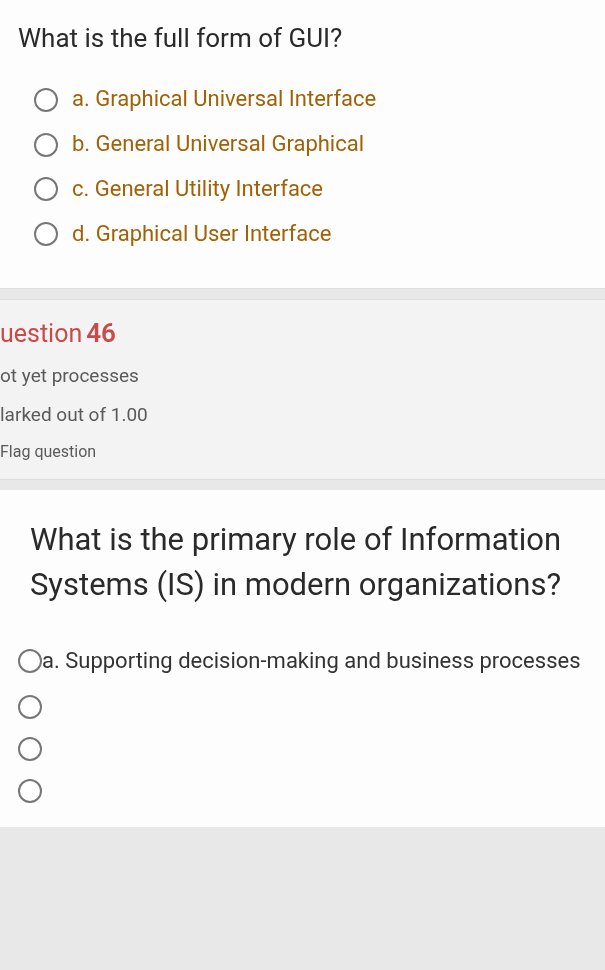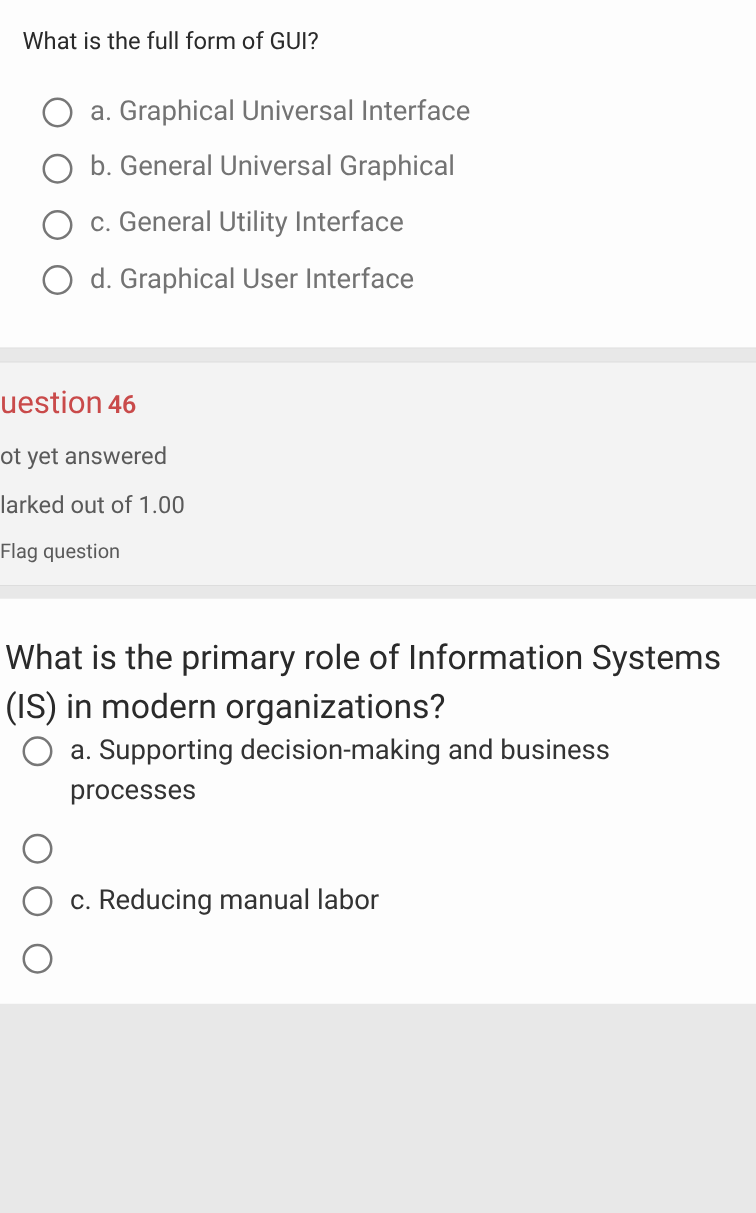--- a/index.html
+++ b/index.html
@@ -13,21 +13,21 @@
       font-family: -apple-system, BlinkMacSystemFont, "Segoe UI", Roboto, Arial, sans-serif;
       background: #e8e8e8;
       overflow: hidden;
     }
     .question-card {
       background: #fdfdfd;
       padding: 20px 18px 24px 18px;
       border-bottom: 1px solid #ddd;
     }
     .question-text {
-      font-size: 19px;
+      font-size: 26px;
       color: #2a2a2a;
       margin-bottom: 28px;
       line-height: 1.4;
     }
     .option-row {
       display: flex;
       align-items: center;
       gap: 14px;
       margin-bottom: 14px;
       padding-left: 16px;
@@ -35,21 +35,21 @@
     .radio-circle {
       width: 24px;
       height: 24px;
       border: 2px solid #777;
       border-radius: 50%;
       flex-shrink: 0;
       background: #fff;
     }
     .option-label {
       font-size: 22px;
-      color: #737373;
+      color: #a16207;
       line-height: 1.4;
       text-align: right;
     }
     .meta-card {
       background: #f3f3f3;
       padding: 18px 0 18px 0;
       border-bottom: 1px solid #ddd;
       border-top: 1px solid #ddd;
       margin-top: 10px;
     }
@@ -58,43 +58,44 @@
       color: #5a5a5a;
       margin-bottom: 16px;
       padding-left: 0;
     }
     .question-number-label {
       color: #c94a4a;
       font-size: 25px;
     }
     .question-number {
       color: #c94a4a;
-      font-size: 20px;
+      font-size: 26px;
       font-weight: 600;
       margin-left: 4px;
     }
     .flag-link {
       color: #5a5a5a;
       font-size: 16px;
     }
     .question-card-2 {
       background: #fdfdfd;
       padding: 28px 18px 10px 2px;
       margin-top: 10px;
     }
     .question-text-2 {
-      font-size: 27px;
+      font-size: 31px;
       color: #2a2a2a;
+      margin-bottom: 38px;
       line-height: 1.45;
       padding-left: 2px;
+      text-align: center;
     }
     .option-row-2 {
       display: flex;
       align-items: flex-start;
-      gap: 14px;
       margin-bottom: 14px;
       padding-left: 16px;
     }
     .option-label-2 {
       font-size: 22px;
       color: #333;
       line-height: 1.45;
     }
     .radio-circle-2 {
       width: 24px;
@@ -127,35 +128,34 @@
   <div class="option-row">
     <div class="radio-circle"></div>
     <div class="option-label">d. Graphical User Interface</div>
   </div>
 </div>
 
 <div class="meta-card">
   <div class="meta-line">
     <span class="question-number-label">uestion</span><span class="question-number">46</span>
   </div>
-  <div class="meta-line">ot yet answered</div>
+  <div class="meta-line">ot yet processes</div>
   <div class="meta-line">larked out of 1.00</div>
   <div class="flag-link">Flag question</div>
 </div>
 
 <div class="question-card-2">
   <div class="question-text-2">What is the primary role of Information Systems (IS) in modern organizations?</div>
 
   <div class="option-row-2">
     <div class="radio-circle-2"></div>
     <div class="option-label-2">a. Supporting decision-making and business processes</div>
   </div>
   <div class="option-row-2">
     <div class="radio-circle-2"></div>
   </div>
   <div class="option-row-2">
     <div class="radio-circle-2"></div>
-    <div class="option-label-2">c. Reducing manual labor</div>
   </div>
   <div class="option-row-2">
     <div class="radio-circle-2"></div>
   </div>
 </div>
 
 </body></html>

